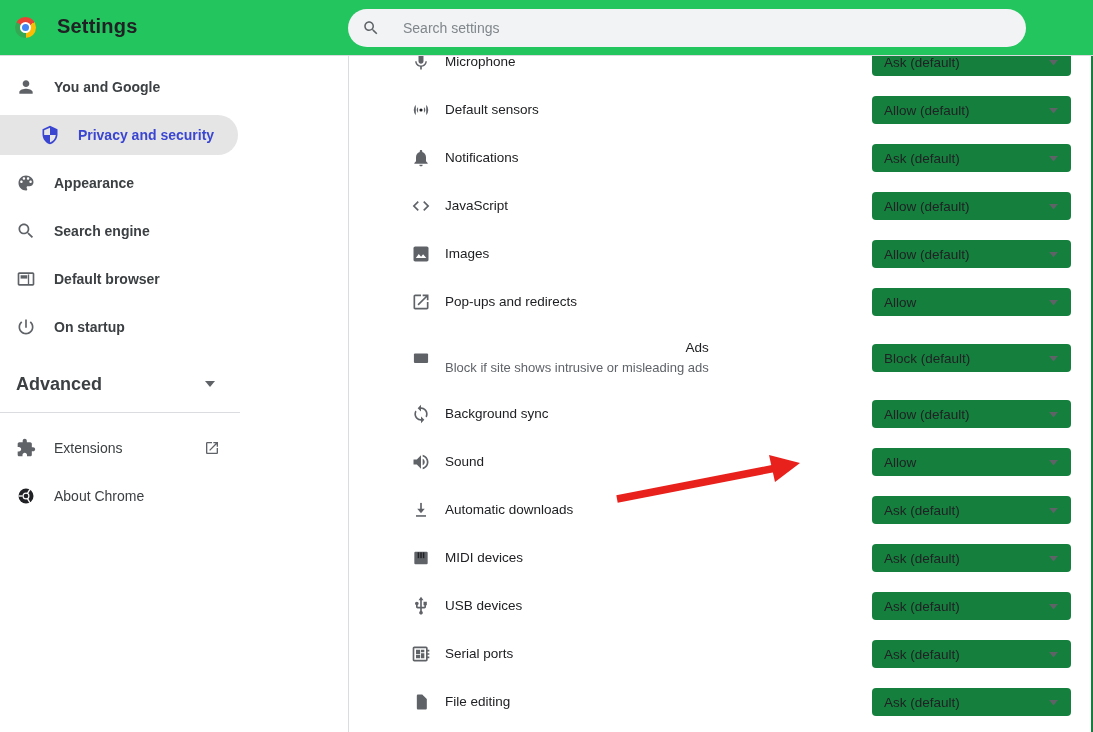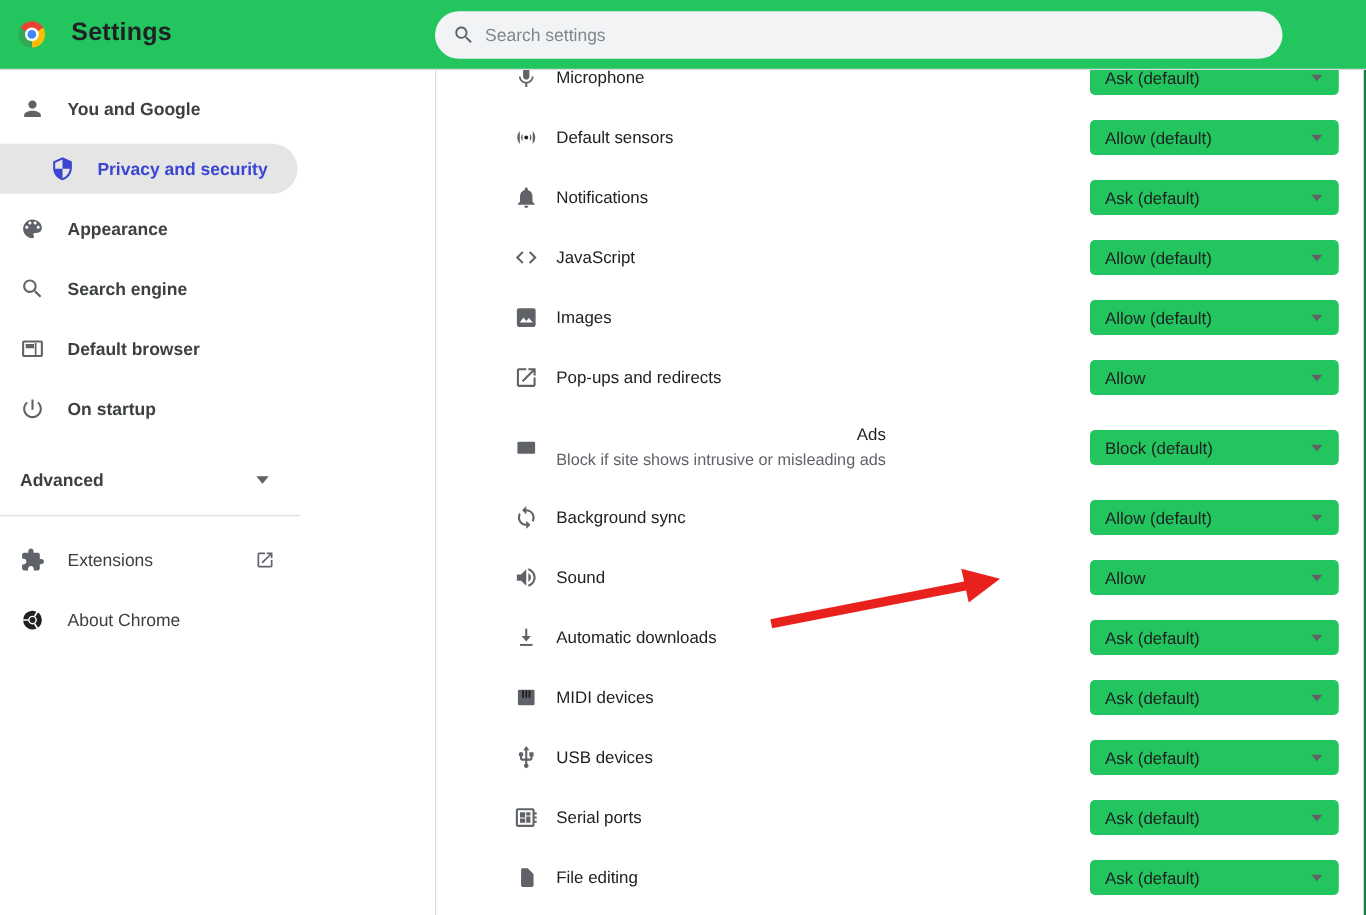--- a/index.html
+++ b/index.html
@@ -13,37 +13,37 @@
   .chrome-logo { position:absolute; left:15px; top:17px; width:21px; height:21px; border-radius:50%;
     background:conic-gradient(#ea4335 0 60deg,#fbbc04 60deg 180deg,#34a853 180deg 300deg,#ea4335 300deg 360deg); }
   .chrome-logo::before { content:""; position:absolute; left:5px; top:5px; width:11px; height:11px;
     border-radius:50%; background:#fff; }
   .chrome-logo::after { content:""; position:absolute; left:6.8px; top:6.8px; width:7.4px; height:7.4px;
     border-radius:50%; background:#4285f4; }
   .app-title { position:absolute; left:57px; top:15px; font-size:20px; font-weight:700; color:#202124; letter-spacing:.2px; }
   .search-pill { position:absolute; left:348px; top:9px; width:678px; height:38px; border-radius:19px;
     background:#f1f3f4; display:flex; align-items:center; padding:0 14px; }
   .search-pill svg { width:18px; height:18px; fill:#5f6368; flex:0 0 auto; }
-  .search-pill input { border:none; outline:none; background:transparent; margin-left:8px; width:90%;
+  .search-pill input { border:none; outline:none; background:transparent; margin-left:23px; width:90%;
     font-family:"Liberation Sans",sans-serif; font-size:14px; color:#202124; }
   .search-pill input::placeholder { color:#80868b; }
 
   
   .sidebar { position:absolute; left:0; top:56px; width:347px; bottom:0; background:#fff; z-index:10; }
   .side-list { padding-top:11px; width:238px; }
   .side-item { display:flex; align-items:center; height:40px; margin-bottom:8px; width:238px;
     border-radius:0 20px 20px 0; cursor:pointer; }
   .side-item .s-icon { width:20px; height:20px; margin-left:16px; flex:0 0 auto; }
   .side-item .s-icon svg { width:20px; height:20px; fill:#5f6368; }
   .side-item .s-label { margin-left:18px; font-size:14px; font-weight:700; color:#3c4043; }
   .side-item.selected { background:#e5e5e5;justify-content:center; }
   .side-item.selected .s-label { color:#3a45d2; }
   .side-item.selected .s-icon svg { fill:#3a45d2; }
   .advanced-row { display:flex; align-items:center; height:40px; width:238px; margin-top:17px; cursor:pointer; }
-  .advanced-row .a-label { margin-left:16px; font-size:14px; font-weight:700; color:#3c4043; }
+  .advanced-row .a-label { margin-left:16px; font-size:18px; font-weight:700; color:#3c4043; }
   .advanced-row svg { width:12px; height:8px; margin-left:auto; margin-right:22px; fill:#5f6368; }
   .side-divider { width:240px; height:1px; background:#dadce0; margin-top:8px; }
   .footer-list { padding-top:15px; width:238px; }
   .footer-item { display:flex; align-items:center; height:40px; margin-bottom:8px; width:238px;
     border-radius:0 20px 20px 0; cursor:pointer; }
   .footer-item .s-icon { width:20px; height:20px; margin-left:16px; }
   .footer-item .s-icon svg { width:20px; height:20px; fill:#5f6368; }
   .footer-item .s-label { margin-left:18px; font-size:14px; font-weight:400; color:#3c4043; }
   .footer-item .ext-icon { margin-left:auto; margin-right:18px; width:16px; height:16px; }
   .footer-item .ext-icon svg { width:16px; height:16px; fill:#5f6368; }
@@ -52,21 +52,21 @@
   .content { position:absolute; left:348px; top:56px; width:749px; bottom:0; background:#fff;
     border-left:1px solid #dadce0; border-right:6px solid #15803d; overflow:hidden; z-index:5; }
   .perm-wrap { position:absolute; top:-18px; left:0; right:0; }
   .perm-row { display:flex; align-items:center; height:48px; padding-left:62px; }
   .perm-row.tall { height:64px;text-align:right; }
   .p-icon { width:20px; height:20px; flex:0 0 auto; }
   .p-icon svg { width:20px; height:20px; fill:#5f6368; stroke:none; }
   .p-text { margin-left:14px; display:flex; flex-direction:column; justify-content:center; }
   .p-label { font-size:13.5px; color:#202124; line-height:20px; }
   .p-sublabel { font-size:13px; color:#5f6368; line-height:20px; }
-  .dropdown { margin-left:auto; margin-right:20px; width:199px; height:28px; background:#22c55e;
+  .dropdown { margin-left:auto; margin-right:20px; width:199px; height:28px; background:#15803d;
     border-radius:4px; display:flex; align-items:center; padding:0 12px; cursor:pointer; flex:0 0 auto; }
   .dd-value { font-size:13.5px; color:#202124; }
   .dd-caret { margin-left:auto; width:11px; height:7px; }
   .dd-caret svg { width:11px; height:7px; fill:#5f6368; display:block; }
 
   
   .arrow-overlay { position:absolute; left:0; top:0; width:1093px; height:732px; z-index:40; pointer-events:none; }
 </style>
 </head>
 <body>

